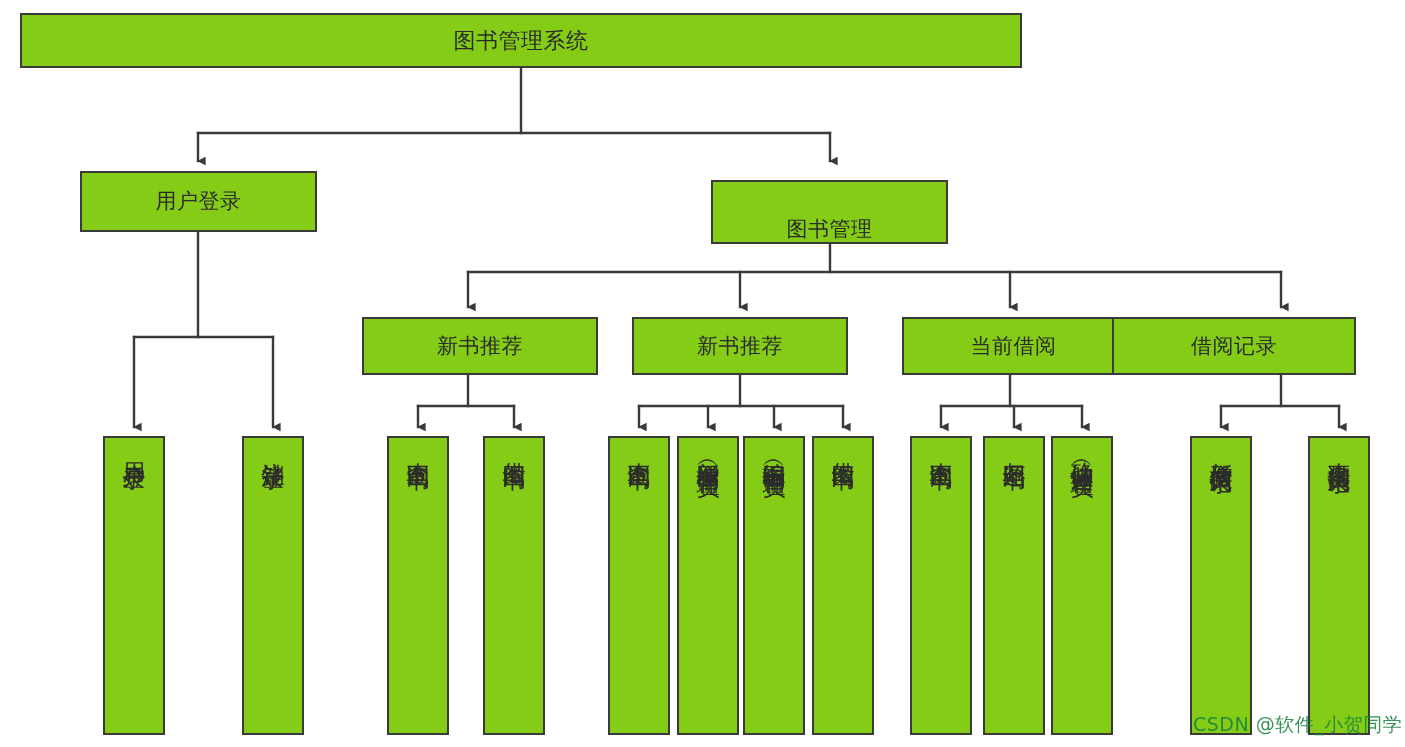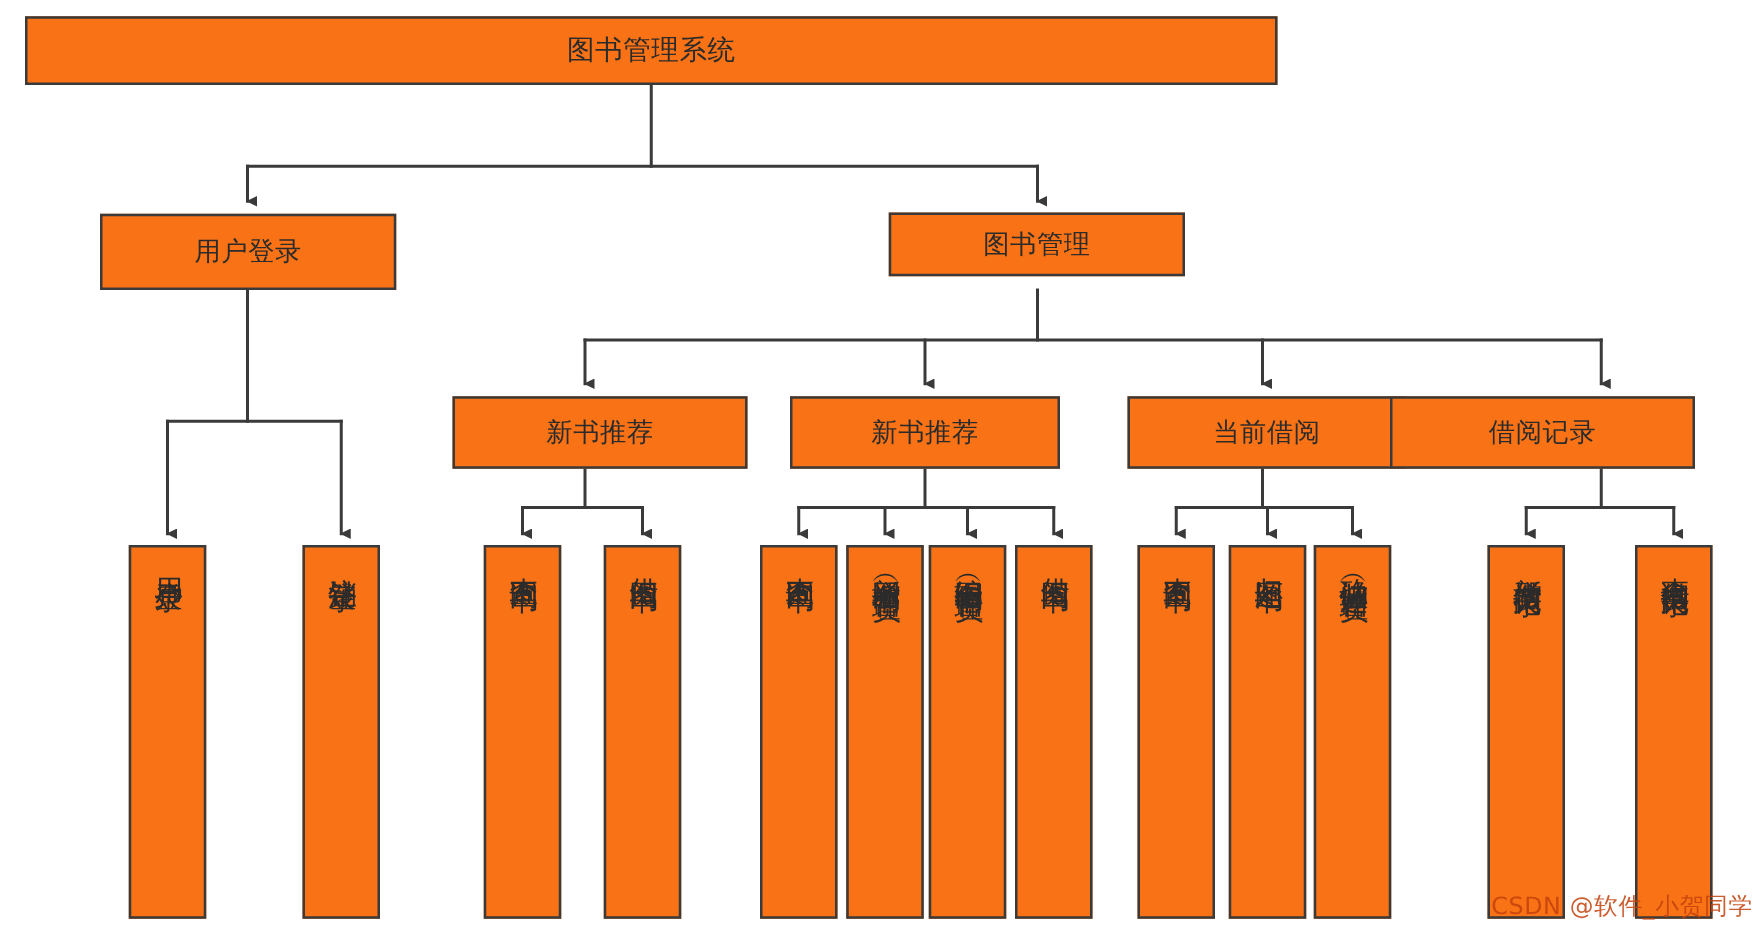--- a/index.html
+++ b/index.html
@@ -23,21 +23,21 @@
     left: 0;
     top: 0;
     width: 1405px;
     height: 747px;
     pointer-events: none;
   }
   .node {
     position: absolute;
     box-sizing: border-box;
     border: 2.2px solid #3a3a3a;
-    background: #f97316;
+    background: #84cc16;
     display: flex;
     align-items: center;
     justify-content: center;
     color: #2b2b2b;
   }
   .node .label {
     display: block;
     text-align: center;
     line-height: 1.18;
     letter-spacing: 0.5px;
@@ -58,21 +58,21 @@
   .node.v .label {
     writing-mode: vertical-rl;
     text-orientation: upright;
     font-size: 23px;
     line-height: 1.0;
     letter-spacing: 2px;
     white-space: nowrap;
   }
   .watermark {
     position: absolute;
-    color: #c2410c;
+    color: #15803d;
     font-size: 19px;
     letter-spacing: 0.5px;
     white-space: nowrap;
     opacity: 0.85;
   }
 </style>
 </head>
 <body>
 
 <div id="canvas">
@@ -127,21 +127,21 @@
     </g>
   </svg>
 
   <div class="node h root" style="left:20px; top:13px; width:1002px; height:55px;">
     <span class="label">图书管理系统</span>
   </div>
 
   <div class="node h" style="left:80px; top:171px; width:237px; height:61px;">
     <span class="label">用户登录</span>
   </div>
-  <div class="node h" style="left:711px; top:170px; width:237px; height:51px;">
+  <div class="node h" style="left:711px; top:180px; width:237px; height:64px;align-items:flex-end;">
     <span class="label">图书管理</span>
   </div>
 
   <div class="node h" style="left:362px; top:317px; width:236px; height:58px;">
     <span class="label">新书推荐</span>
   </div>
   <div class="node h" style="left:632px; top:317px; width:216px; height:58px;">
     <span class="label">新书推荐</span>
   </div>
   <div class="node h" style="left:902px; top:317px; width:223px; height:58px;">

